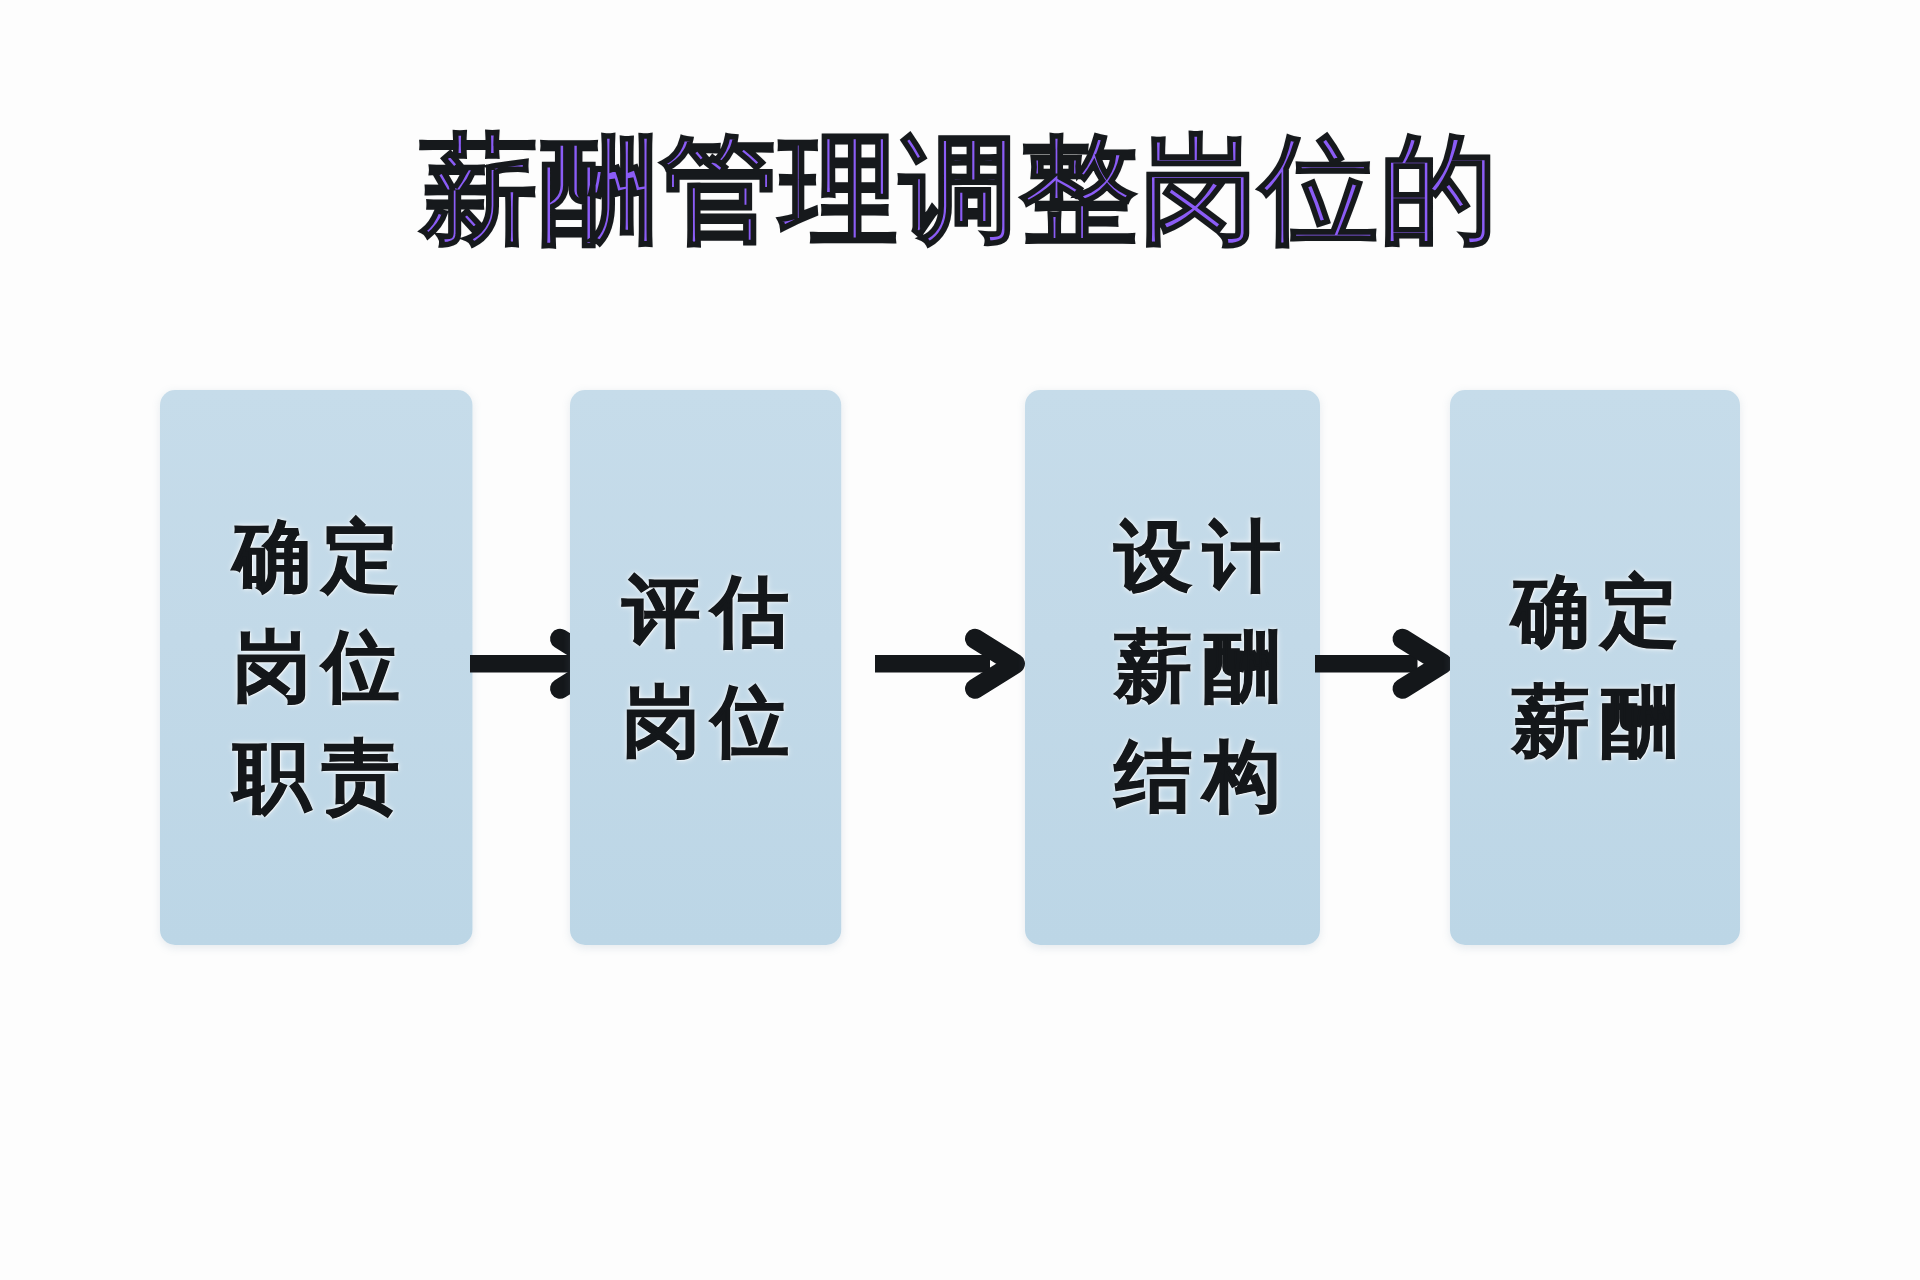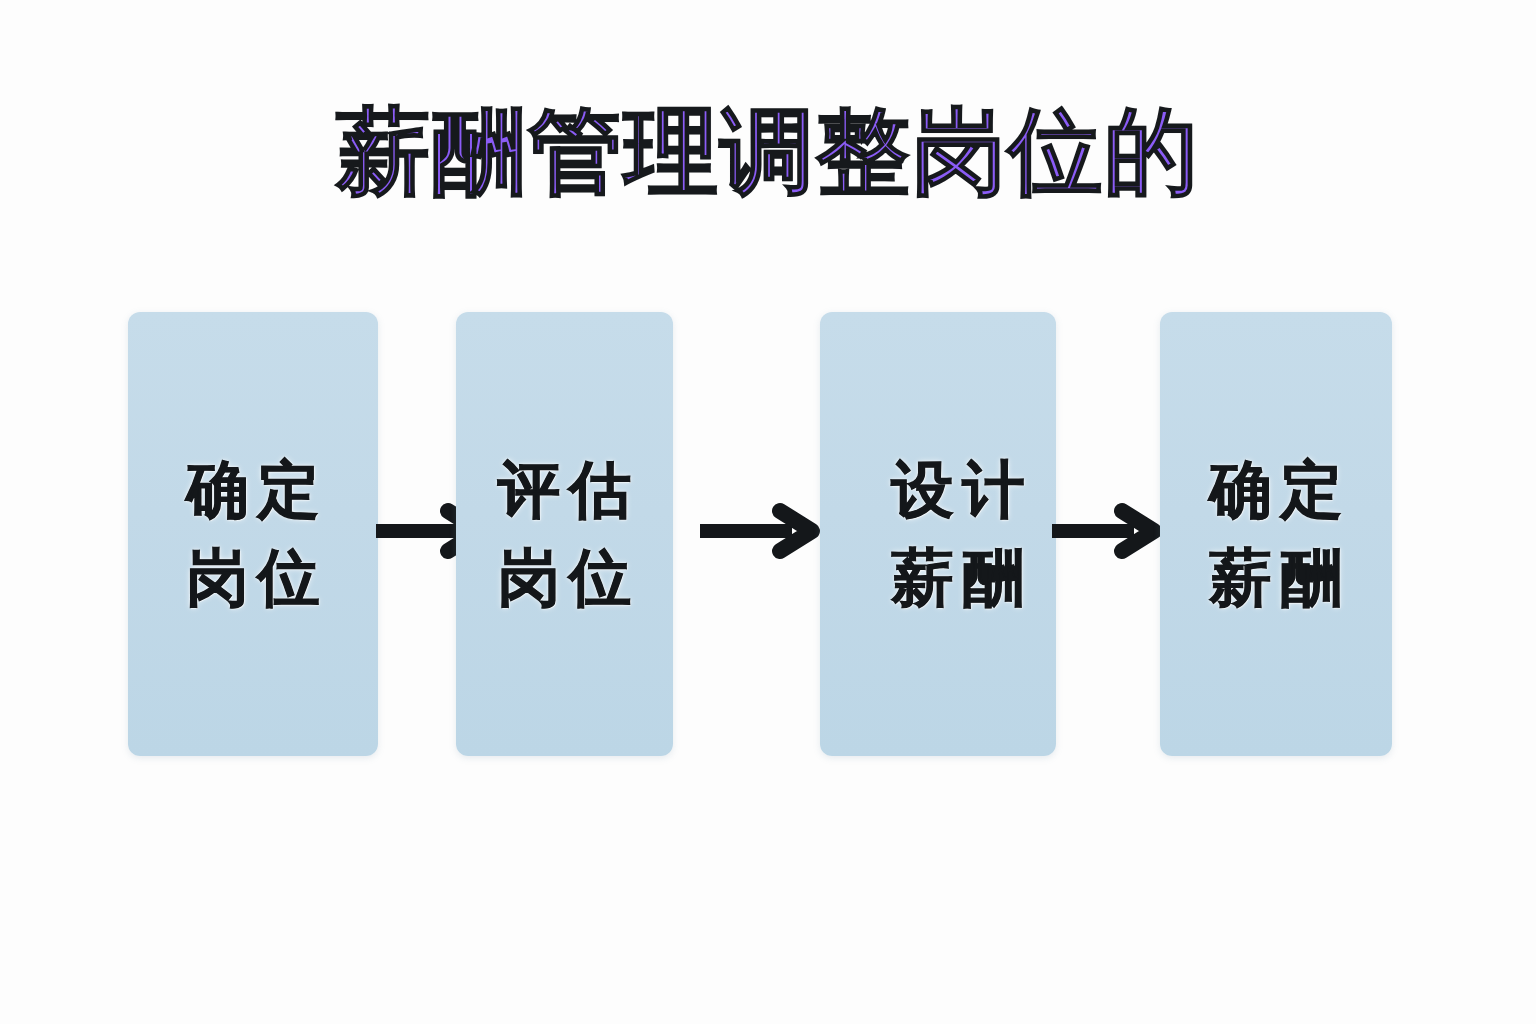--- a/index.html
+++ b/index.html
@@ -99,20 +99,21 @@
 
 <div id="canvas">
 
   <div id="title">薪酬管理调整岗位的</div>
 
   <div id="flow">
 
     <div class="step-box" id="box-0">
       <div class="step-line">确定</div>
       <div class="step-line">岗位</div>
+      <div class="step-line">职责</div>
     </div>
 
     <div class="arrow" id="arrow-0">
       <svg viewBox="0 0 116 64" preserveAspectRatio="none" aria-hidden="true">
         <rect x="0" y="25" width="84" height="14" fill="#14171a"></rect>
         <path d="M 72 12 L 104 32 L 72 52" fill="none" stroke="#14171a" stroke-width="16" stroke-linecap="round" stroke-linejoin="round"></path>
       </svg>
     </div>
 
     <div class="step-box" id="box-1">
@@ -123,20 +124,21 @@
     <div class="arrow" id="arrow-1">
       <svg viewBox="0 0 126 64" preserveAspectRatio="none" aria-hidden="true">
         <rect x="0" y="25" width="92" height="14" fill="#14171a"></rect>
         <path d="M 80 12 L 112 32 L 80 52" fill="none" stroke="#14171a" stroke-width="16" stroke-linecap="round" stroke-linejoin="round"></path>
       </svg>
     </div>
 
     <div class="step-box" id="box-2">
       <div class="step-line">设计</div>
       <div class="step-line">薪酬</div>
+      <div class="step-line">结构</div>
     </div>
 
     <div class="arrow" id="arrow-2">
       <svg viewBox="0 0 114 64" preserveAspectRatio="none" aria-hidden="true">
         <rect x="0" y="25" width="82" height="14" fill="#14171a"></rect>
         <path d="M 70 12 L 102 32 L 70 52" fill="none" stroke="#14171a" stroke-width="16" stroke-linecap="round" stroke-linejoin="round"></path>
       </svg>
     </div>
 
     <div class="step-box" id="box-3">

